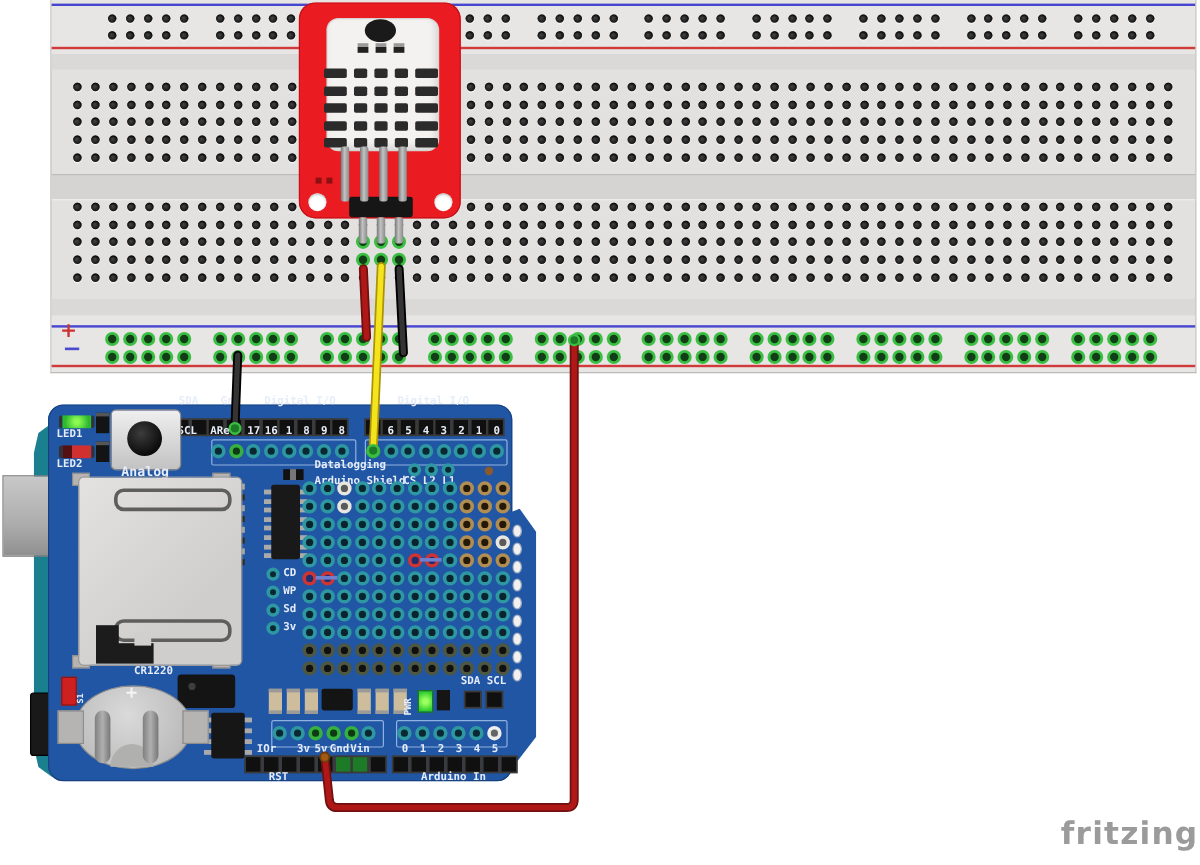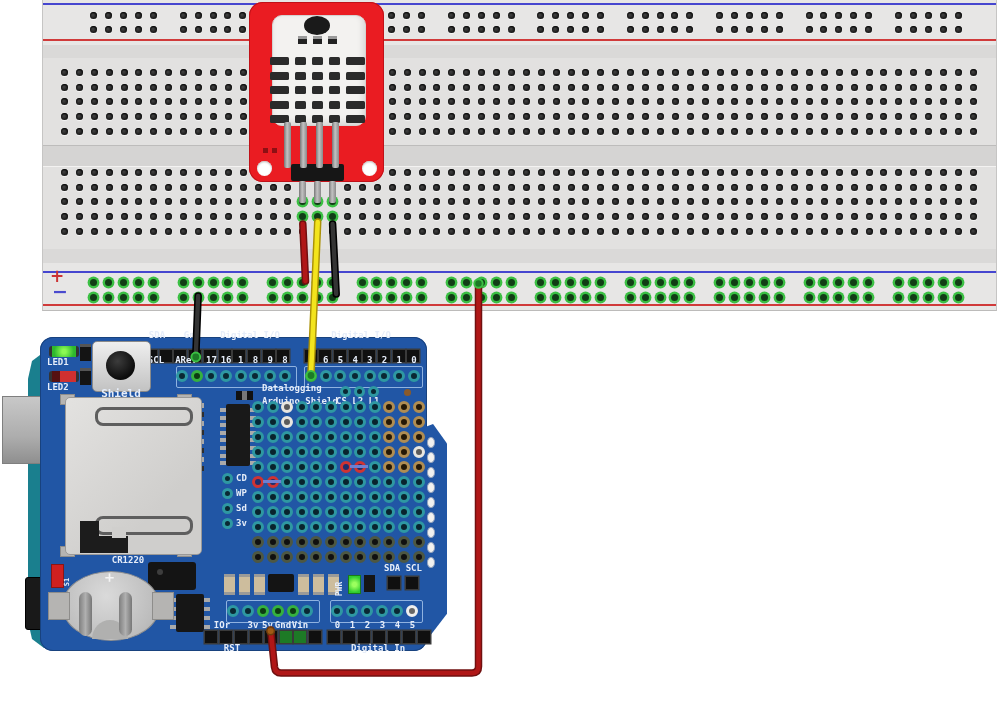--- a/index.html
+++ b/index.html
@@ -1184,30 +1184,30 @@
         <div class="lbl c" style="position: absolute; left: 382.5px; top: 620px;">3</div>
         <div class="lbl c" style="position: absolute; left: 397.5px; top: 620px;">4</div>
         <div class="lbl c" style="position: absolute; left: 412.5px; top: 620px;">5</div>
         <div class="sqpin" style="position: absolute; left: 328px; top: 631px;"></div>
         <div class="sqpin" style="position: absolute; left: 343px; top: 631px;"></div>
         <div class="sqpin" style="position: absolute; left: 358px; top: 631px;"></div>
         <div class="sqpin" style="position: absolute; left: 373px; top: 631px;"></div>
         <div class="sqpin" style="position: absolute; left: 388px; top: 631px;"></div>
         <div class="sqpin" style="position: absolute; left: 403px; top: 631px;"></div>
         <div class="sqpin" style="position: absolute; left: 418px; top: 631px;"></div>
-        <div class="lbl c" style="position: absolute; left: 378px; top: 643px;">Digital In</div>
+        <div class="lbl c" style="position: absolute; left: 378px; top: 643px;">Arduino In</div>
         <div class="tab" style="position: absolute; left: 60px; top: 394px; width: 13px; height: 9px;"></div>
         <div class="tab" style="position: absolute; left: 177px; top: 394px; width: 13px; height: 9px;"></div>
         <div class="tab" style="position: absolute; left: 60px; top: 546px; width: 13px; height: 9px;"></div>
         <div class="tab" style="position: absolute; left: 177px; top: 546px; width: 13px; height: 9px;"></div>
       </div>
 
     <div class="abs" style="left:92px;top:341px;width:57px;height:49px;border-radius:5px;background:linear-gradient(180deg,#efefef,#c2c2c2);border:1px solid #8a8a8a;"></div>
     <div class="abs" style="left:106px;top:351px;width:29px;height:29px;border-radius:50%;background:radial-gradient(circle at 40% 35%,#3c3c3c,#0c0c0c 70%);"></div>
-    <div class="lbl c" style="left:121px;top:389px;font-size:11px;">Shield</div>
+    <div class="lbl c" style="left:121px;top:389px;font-size:11px;">Analog</div>
 
     <div class="abs" style="left:65px;top:397px;width:135px;height:156px;background:linear-gradient(135deg,#e3e2e0,#cfcecc 70%);border:1px solid #9a9998;border-radius:5px;"></div>
     <div class="abs" style="left:95px;top:407px;width:92px;height:13px;border:3px solid #5e5e5e;border-radius:8px;background:transparent;"></div>
     <div class="abs" style="left:95px;top:516px;width:92px;height:13px;border:3px solid #5e5e5e;border-radius:8px;background:transparent;"></div>
     <div class="abs" style="left:80px;top:521px;width:19px;height:31px;background:#1c1c1c;"></div>
     <div class="abs" style="left:80px;top:536px;width:48px;height:17px;background:#1c1c1c;"></div>
     <div class="abs" style="left:112px;top:527px;width:14px;height:11px;background:#d0cfcd;"></div>
 
     <div class="abs" style="left:62px;top:571px;width:96px;height:68px;border-radius:50%;background:radial-gradient(circle at 45% 35%,#dadada,#bdbdbd 70%,#a8a8a8);border:1px solid #8f8f8f;"></div>
     <div class="abs" style="left:92px;top:620px;width:36px;height:19px;border-radius:50% 50% 0 0/100% 100% 0 0;background:#b0b0af;"></div>
@@ -1288,13 +1288,14 @@
     <g>
       <path d="M270.6 630 L274.5 667 Q275.3 673 281 673 L472 673 Q478.5 673 478.5 666.5 L478.5 284" stroke="#701010" stroke-width="7.5" fill="none" stroke-linecap="round" stroke-linejoin="round"></path>
       <path d="M270.6 630 L274.5 667 Q275.3 673 281 673 L472 673 Q478.5 673 478.5 666.5 L478.5 284" stroke="#b01717" stroke-width="4.6" fill="none" stroke-linecap="round" stroke-linejoin="round"></path>
     </g>
     <circle cx="195.8" cy="357" r="4.4" fill="#1d7a26" stroke="#3bbf43" stroke-width="2"></circle>
     <circle cx="311" cy="375.5" r="4.4" fill="#1d7a26" stroke="#3bbf43" stroke-width="2"></circle>
     <circle cx="270.6" cy="631" r="3.8" fill="#a05a14" stroke="#6e3c0a" stroke-width="1.5"></circle>
     <circle cx="478.5" cy="283.5" r="4.2" fill="#1d7a26" stroke="#3bbf43" stroke-width="2"></circle>
   </svg>
 
+  <div class="abs" style="left:884px;top:680px;font-family:'DejaVu Sans',sans-serif;font-size:26px;font-weight:600;color:#9b9b9b;letter-spacing:1px;">fritzing</div>
 </div>
 
 </body></html>

